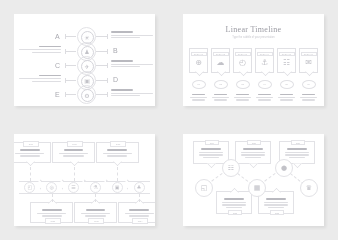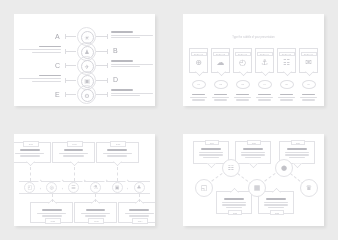--- a/index.html
+++ b/index.html
@@ -257,20 +257,21 @@
         <div class="s1-txt right" style="top: 75px; left: 97px;">
           <div class="txt-ttl" aria-label="Your Text Here"></div>
           <div class="txt-bd" aria-label="This is a sample text for"></div>
           <div class="txt-bd short" aria-label="the infographic element."></div>
         </div>
       </div>
   </div>
 
   <div class="cell">
     <div class="slide" id="slide2">
+      <div class="s2-title">Linear Timeline</div>
       <div class="s2-sub">Type the subtitle of your presentation</div>
       <div class="s2-cols" id="s2cols">
           <div class="s2-col">
             <div class="bubble">
               <div class="cap">
                 <span>STEP 01</span>
               </div>
               <span class="glyph">⊕</span>
             </div>
             <div class="s2-num">

